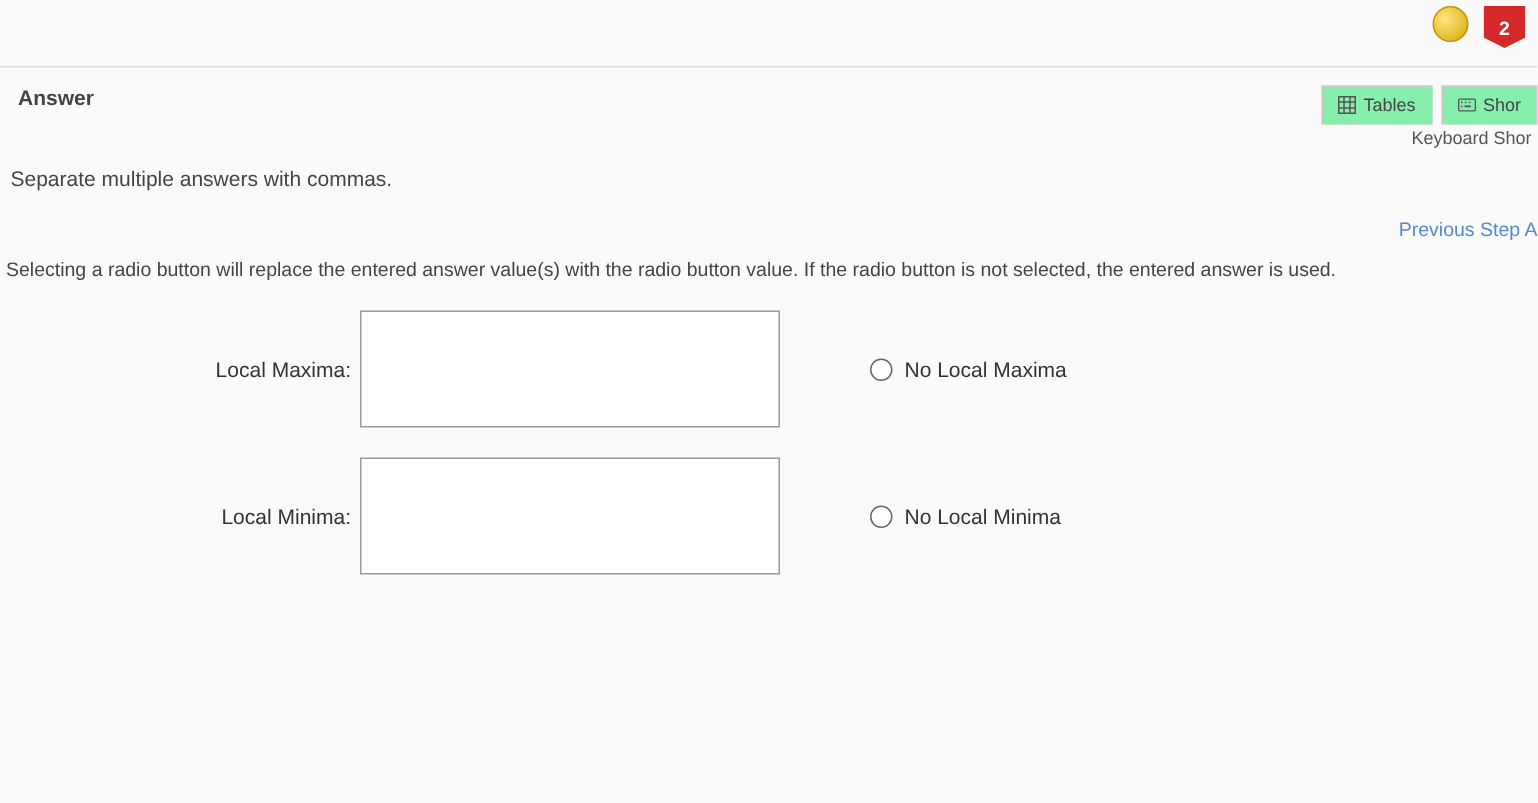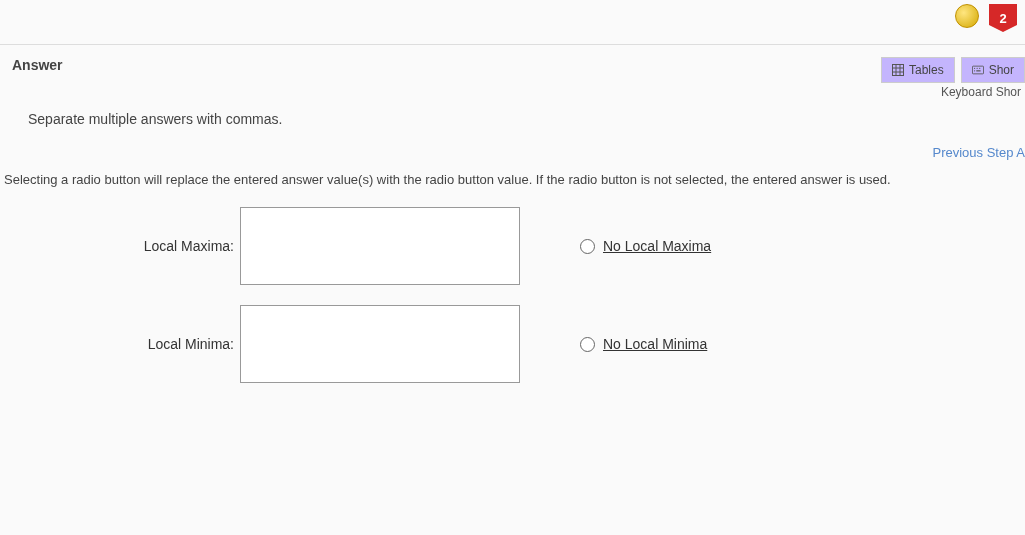--- a/index.html
+++ b/index.html
@@ -85,21 +85,21 @@
       font-size: 14px;
       font-weight: bold;
       color: #444;
     }
     .toolbar {
       display: flex;
       gap: 6px;
       align-items: center;
     }
     .tool-btn {
-      background: #c4b5fd;
+      background: #86efac;
       border: 1px solid #ccc;
       padding: 5px 10px;
       font-size: 12px;
       color: #444;
       display: flex;
       align-items: center;
       gap: 5px;
       cursor: pointer;
     }
     .tool-btn svg {
@@ -109,21 +109,21 @@
     .kb-shortcut {
       text-align: right;
       font-size: 12px;
       color: #555;
       padding-right: 4px;
       margin-top: 2px;
     }
     .instruction {
       font-size: 14px;
       color: #444;
-      padding: 8px 0 0 28px;
+      padding: 8px 0 0 7px;
     }
     .prev-step {
       text-align: right;
       font-size: 13px;
       color: #5588cc;
       padding: 18px 0 6px 0;
     }
     .radio-note {
       font-size: 13px;
       color: #444;
@@ -151,21 +151,20 @@
       padding: 6px;
       resize: none;
     }
     .radio-wrap {
       display: flex;
       align-items: center;
       gap: 8px;
       margin-left: 60px;
       font-size: 14px;
       color: #333;
-      text-decoration: underline;
     }
     .radio-circle {
       width: 15px;
       height: 15px;
       border: 1.5px solid #666;
       border-radius: 50%;
       background: #fff;
       cursor: pointer;
       flex-shrink: 0;
     }

